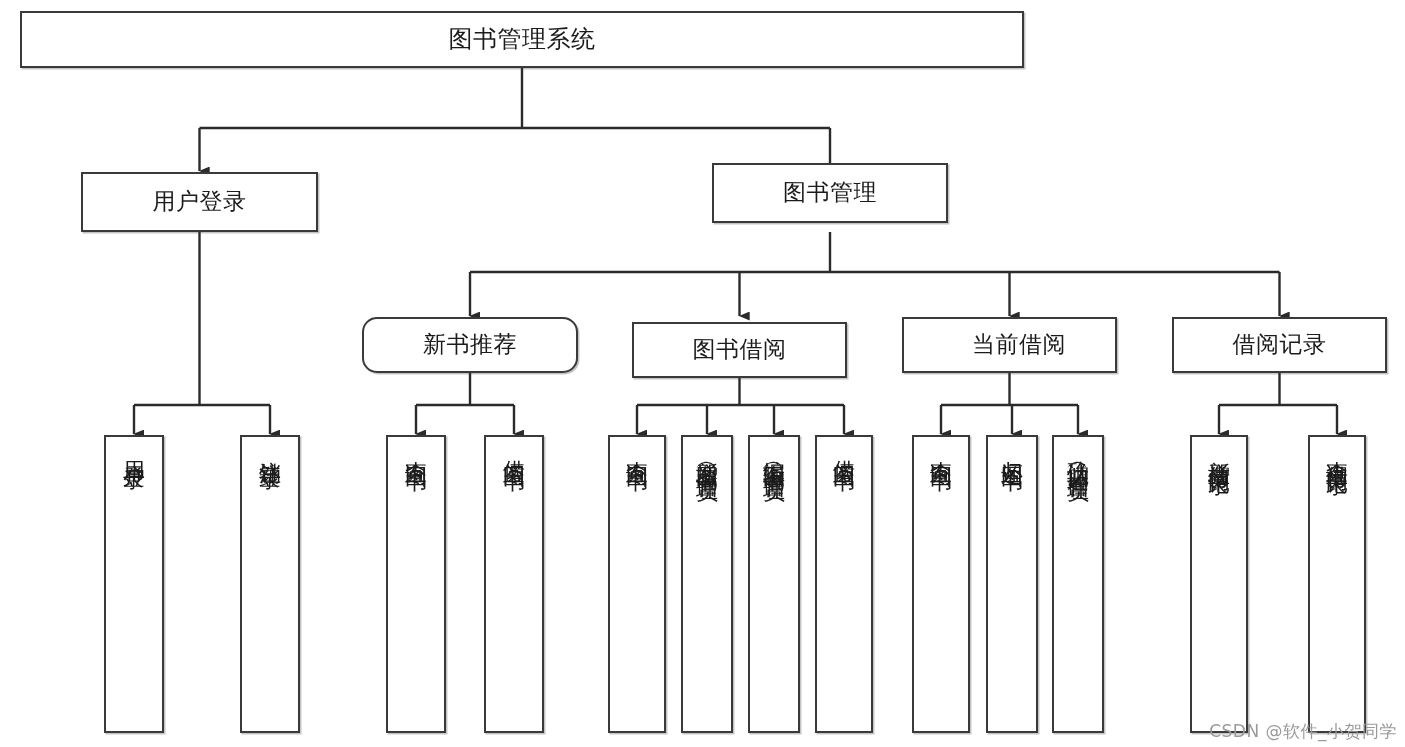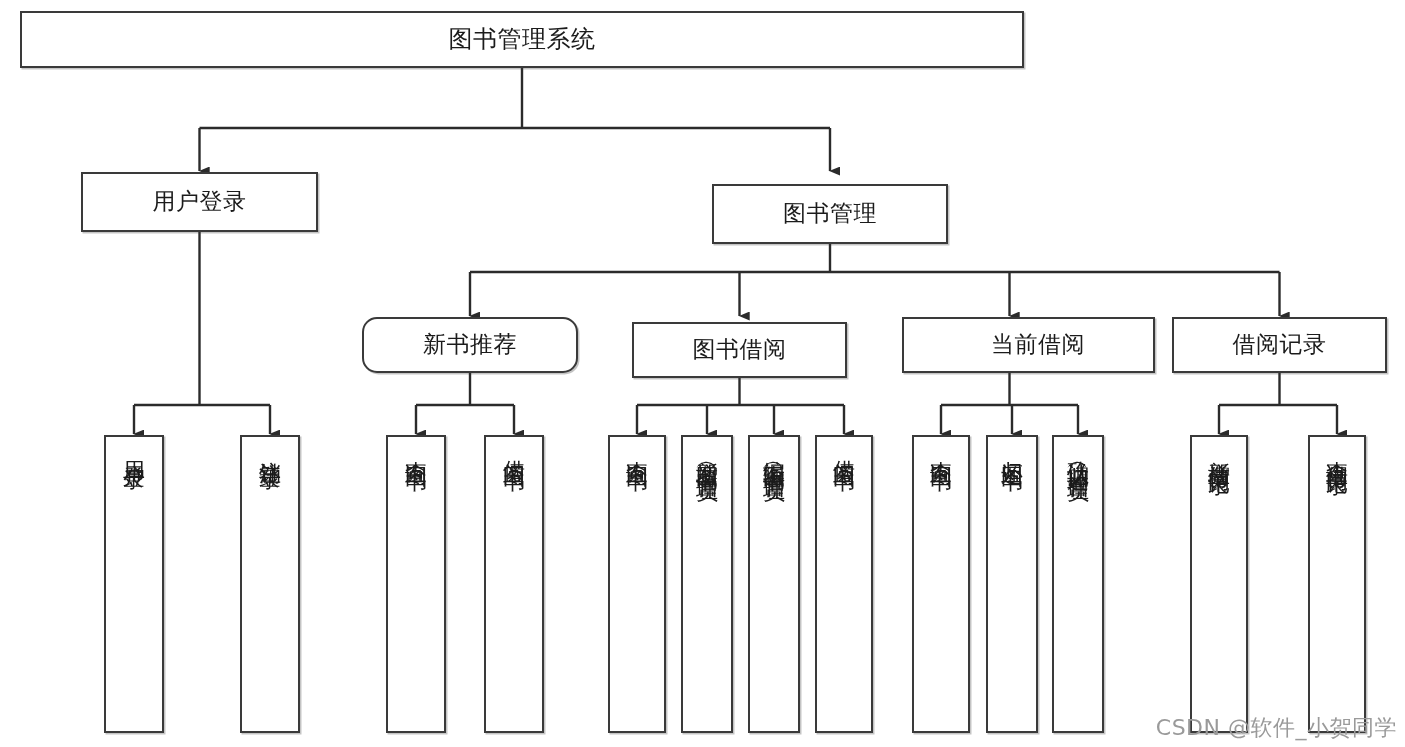--- a/index.html
+++ b/index.html
@@ -62,21 +62,21 @@
     font-size: 22px;
     line-height: 1.0;
     letter-spacing: 3px;
     white-space: nowrap;
     -webkit-text-orientation: upright;
   }
   #watermark {
     position: absolute;
     right: 8px;
     bottom: 4px;
-    font-size: 22px;
+    font-size: 17px;
     color: #9a9a9a;
     letter-spacing: 0.5px;
     white-space: nowrap;
     user-select: none;
     margin-top: 28px;
   }
 </style>
 </head>
 <body>
 
@@ -125,30 +125,30 @@
       </g>
   </svg>
 
   <div id="node-layer">
       <div class="node horizontal root" style="left: 20px; top: 11px; width: 1004px; height: 57px;">
         <span class="label">图书管理系统</span>
       </div>
       <div class="node horizontal" style="left: 81px; top: 172px; width: 237px; height: 60px;">
         <span class="label">用户登录</span>
       </div>
-      <div class="node horizontal" style="left: 712px; top: 184px; width: 236px; height: 60px;">
+      <div class="node horizontal" style="left: 712px; top: 163px; width: 236px; height: 60px;">
         <span class="label">图书管理</span>
       </div>
       <div class="node horizontal" style="left: 362px; top: 317px; width: 216px; height: 56px; border-radius: 15px;">
         <span class="label">新书推荐</span>
       </div>
       <div class="node horizontal" style="left: 632px; top: 322px; width: 215px; height: 56px;">
         <span class="label">图书借阅</span>
       </div>
-      <div class="node horizontal" style="left: 902px; top: 317px; width: 253px; height: 56px; padding-left: 19px;">
+      <div class="node horizontal" style="left: 902px; top: 317px; width: 215px; height: 56px; padding-left: 19px;">
         <span class="label">当前借阅</span>
       </div>
       <div class="node horizontal" style="left: 1172px; top: 317px; width: 215px; height: 56px;">
         <span class="label">借阅记录</span>
       </div>
       <div class="node vertical" style="left: 104px; top: 435px; width: 60px; height: 298px;">
         <span class="label">用户登录</span>
       </div>
       <div class="node vertical" style="left: 240px; top: 435px; width: 60px; height: 298px;">
         <span class="label">注销登录</span>

